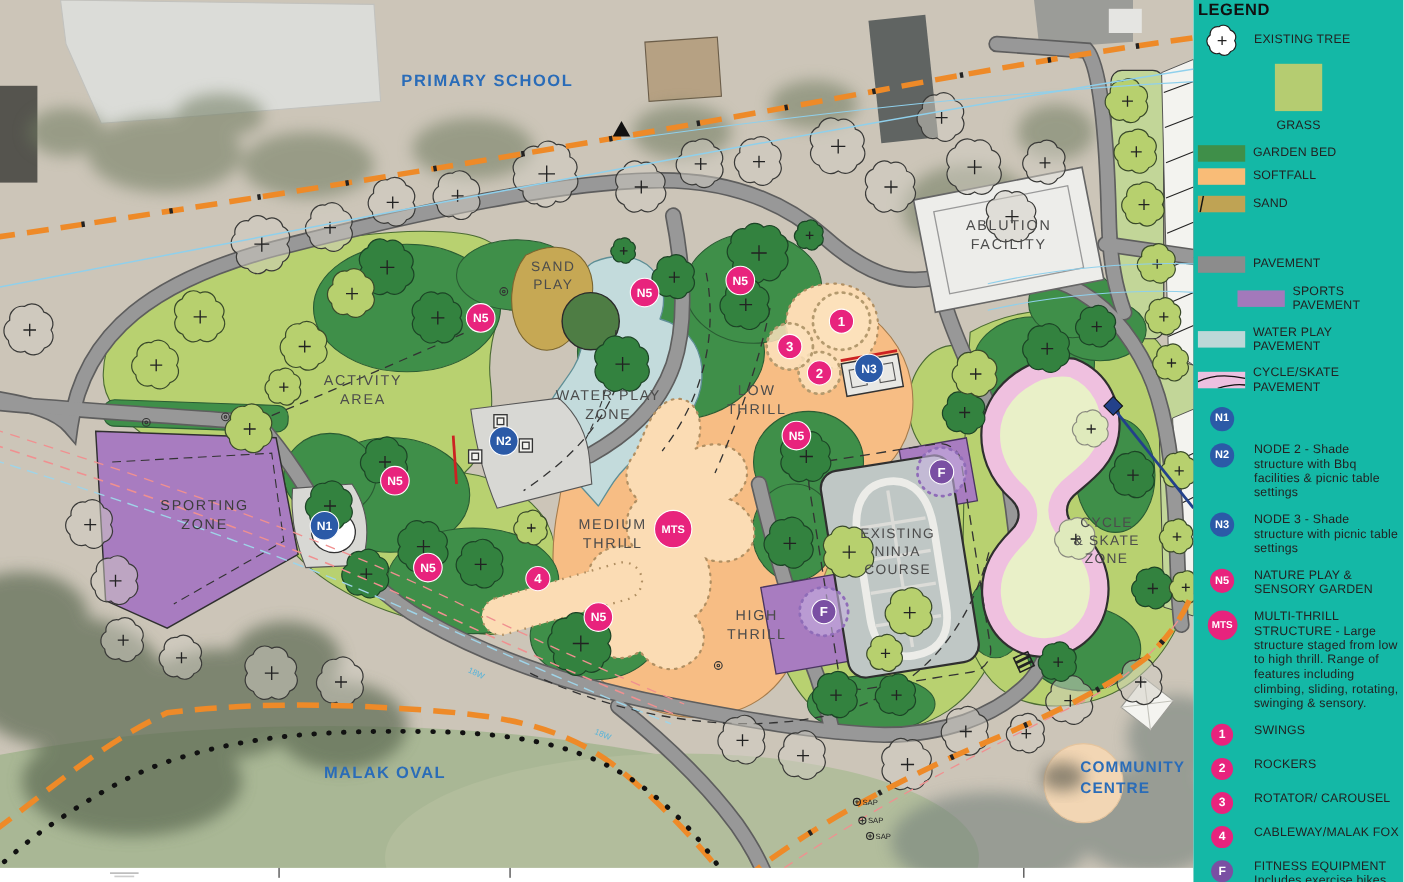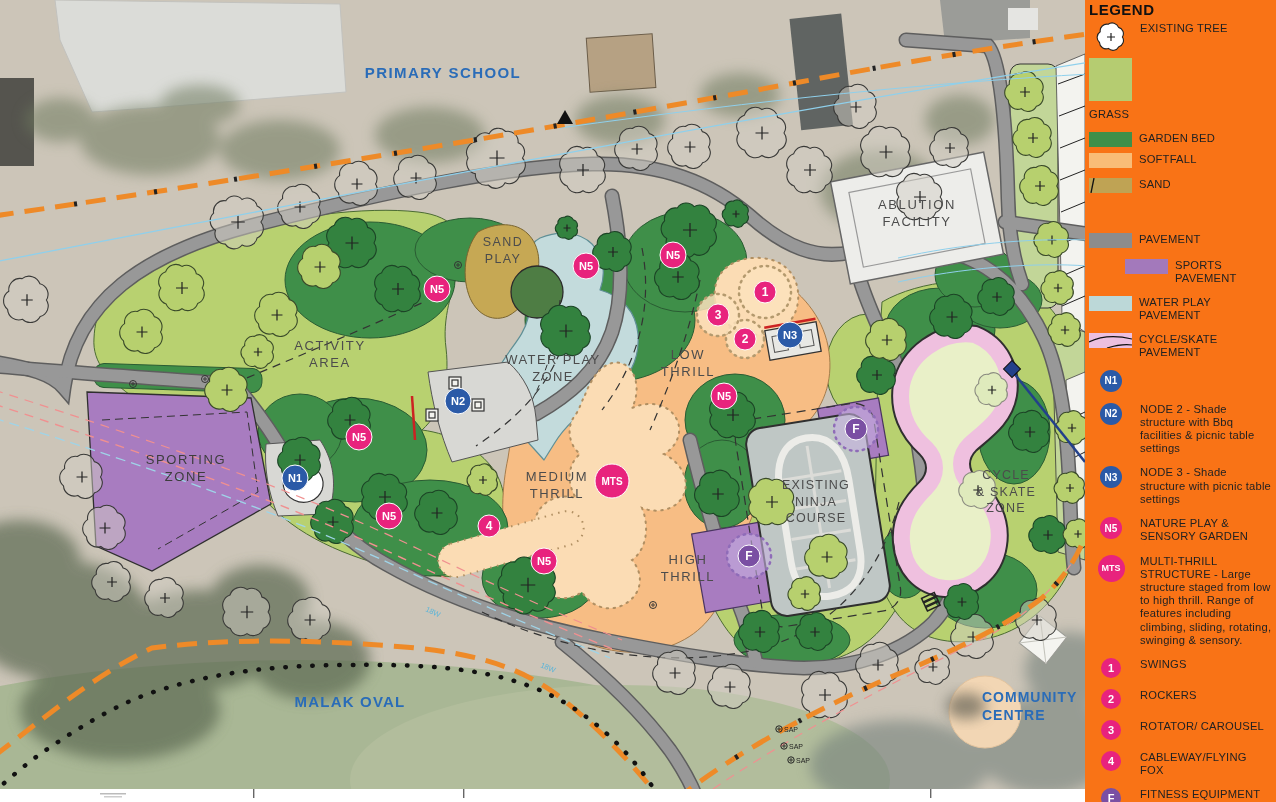--- a/index.html
+++ b/index.html
@@ -1,22 +1,22 @@
 <!DOCTYPE html>
 <html><head>
 <meta charset="utf-8">
 <style>
   html,body{margin:0;padding:0;background:#fff;}
   .stage{position:relative;width:1276px;height:802px;overflow:hidden;background:#fff;
          font-family:"Liberation Sans",sans-serif;}
   #map{position:absolute;left:0;top:0;}
-  #legend-panel{position:absolute;left:1085px;top:0;width:191px;height:802px;background:#f97316;
+  #legend-panel{position:absolute;left:1085px;top:0;width:191px;height:802px;background:#14b8a6;
                 box-sizing:border-box;padding:1px 4px 0 4px;color:#1d1d1d;}
   #legend-title{font-size:15px;font-weight:700;letter-spacing:.5px;margin:0 0 4px 0;color:#111;}
-  .lrow{display:flex;gap:7px;align-items:flex-start;margin-bottom:6px;}
+  .lrow{display:flex;gap:7px;align-items:center;margin-bottom:6px;}
   .lrow.top{align-items:flex-start;}
   .licon{flex:0 0 44px;display:flex;justify-content:center;}
   .ltext{font-size:11.2px;line-height:1.18;letter-spacing:.2px;color:#222;}
   .swatch{width:43px;height:15px;position:relative;flex:0 0 43px;}
   .swatch svg{position:absolute;left:0;top:0;}
   .ncirc{border-radius:50%;color:#fff;font-weight:700;display:flex;align-items:center;justify-content:center;}
 </style>
 </head>
 <body>
 <div class="stage">
@@ -812,21 +812,21 @@
         <div class="lrow top" style="margin-bottom: 11px;">
           <div class="licon">
             <div class="ncirc" style="height: 20px; width: 20px; background: rgb(232, 35, 125); font-size: 11px;">3</div>
           </div>
           <div class="ltext">ROTATOR/ CAROUSEL</div>
         </div>
         <div class="lrow top" style="margin-bottom: 11px;">
           <div class="licon">
             <div class="ncirc" style="height: 20px; width: 20px; background: rgb(232, 35, 125); font-size: 11px;">4</div>
           </div>
-          <div class="ltext">CABLEWAY/FLYING FOX</div>
+          <div class="ltext">CABLEWAY/MALAK FOX</div>
         </div>
         <div class="lrow top" style="margin-bottom: 11px;">
           <div class="licon">
             <div class="ncirc" style="height: 20px; width: 20px; background: rgb(122, 79, 163); font-size: 11px;">F</div>
           </div>
           <div class="ltext">FITNESS EQUIPMENT Includes exercise bikes and other fitness opportunities</div>
         </div>
       </div>
 </aside>
 

